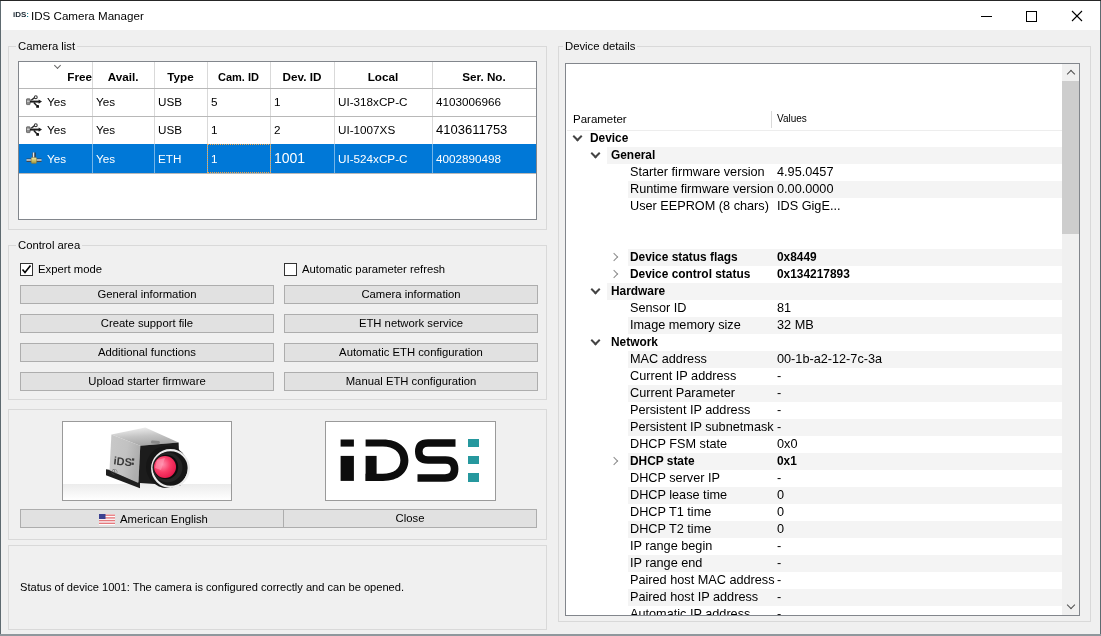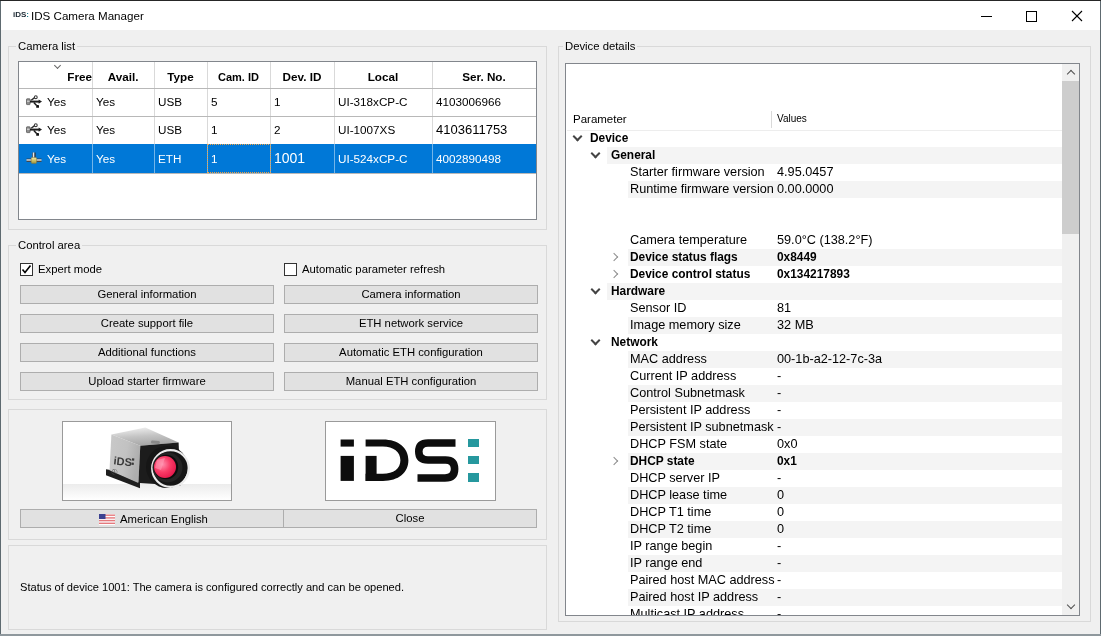--- a/index.html
+++ b/index.html
@@ -260,23 +260,23 @@
     </div>
 <div class="trow" style="top:57px;">
       <span class="tl" style="left:63px;">Starter firmware version</span>
       <span class="tv">4.95.0457</span>
     </div>
 <div class="trow" style="top:74px;">
       <span class="tbg" style="left:61px;"></span>
       <span class="tl" style="left:63px;">Runtime firmware version</span>
       <span class="tv">0.00.0000</span>
     </div>
-<div class="trow" style="top:125px;">
-      <span class="tl" style="left:63px;">Camera temperature</span>
-      <span class="tv">59.0°C (138.2°F)</span>
+<div class="trow" style="top:91px;">
+      <span class="tl" style="left:63px;">User EEPROM (8 chars)</span>
+      <span class="tv">IDS GigE...</span>
     </div>
 <div class="trow" style="top:142px;padding-left:27px;">
       <span class="tbg" style="left:61px;"></span>
       <span class="chev-r" style="position:absolute;left:44px;top:5px;"></span>
       <span class="tl b" style="left:63px;">Device status flags</span>
       <span class="tv b">0x8449</span>
     </div>
 <div class="trow" style="top:159px;">
       <span class="chev-r" style="position:absolute;left:44px;top:5px;"></span>
       <span class="tl b" style="left:63px;">Device control status</span>
@@ -304,21 +304,21 @@
       <span class="tbg" style="left:61px;"></span>
       <span class="tl" style="left:63px;">MAC address</span>
       <span class="tv">00-1b-a2-12-7c-3a</span>
     </div>
 <div class="trow" style="top:261px;">
       <span class="tl" style="left:63px;">Current IP address</span>
       <span class="tv">-</span>
     </div>
 <div class="trow" style="top:278px;">
       <span class="tbg" style="left:61px;"></span>
-      <span class="tl" style="left:63px;">Control Subnetmask</span>
+      <span class="tl" style="left:63px;">Current Parameter</span>
       <span class="tv">-</span>
     </div>
 <div class="trow" style="top:295px;">
       <span class="tl" style="left:63px;">Persistent IP address</span>
       <span class="tv">-</span>
     </div>
 <div class="trow" style="top:312px;">
       <span class="tbg" style="left:61px;"></span>
       <span class="tl" style="left:63px;">Persistent IP subnetmask</span>
       <span class="tv">-</span>
@@ -363,21 +363,21 @@
 <div class="trow" style="top:465px;">
       <span class="tl" style="left:63px;">Paired host MAC address</span>
       <span class="tv">-</span>
     </div>
 <div class="trow" style="top:482px;">
       <span class="tbg" style="left:61px;"></span>
       <span class="tl" style="left:63px;">Paired host IP address</span>
       <span class="tv">-</span>
     </div>
 <div class="trow" style="top:499px;">
-      <span class="tl" style="left:63px;">Multicast IP address</span>
+      <span class="tl" style="left:63px;">Automatic IP address</span>
       <span class="tv">-</span>
     </div>
 <div class="trow" style="top:516px;">
       <span class="tbg" style="left:61px;"></span>
       <span class="tl" style="left:63px;">Link</span>
       <span class="tv">1000 Mbits/s</span>
     </div>
 <div class="trow" style="top:533px;">
       <span class="chev-d" style="position:absolute;left:7px;top:3px;"></span>
       <span class="tl b" style="left:23px;">Local network adapter</span>

